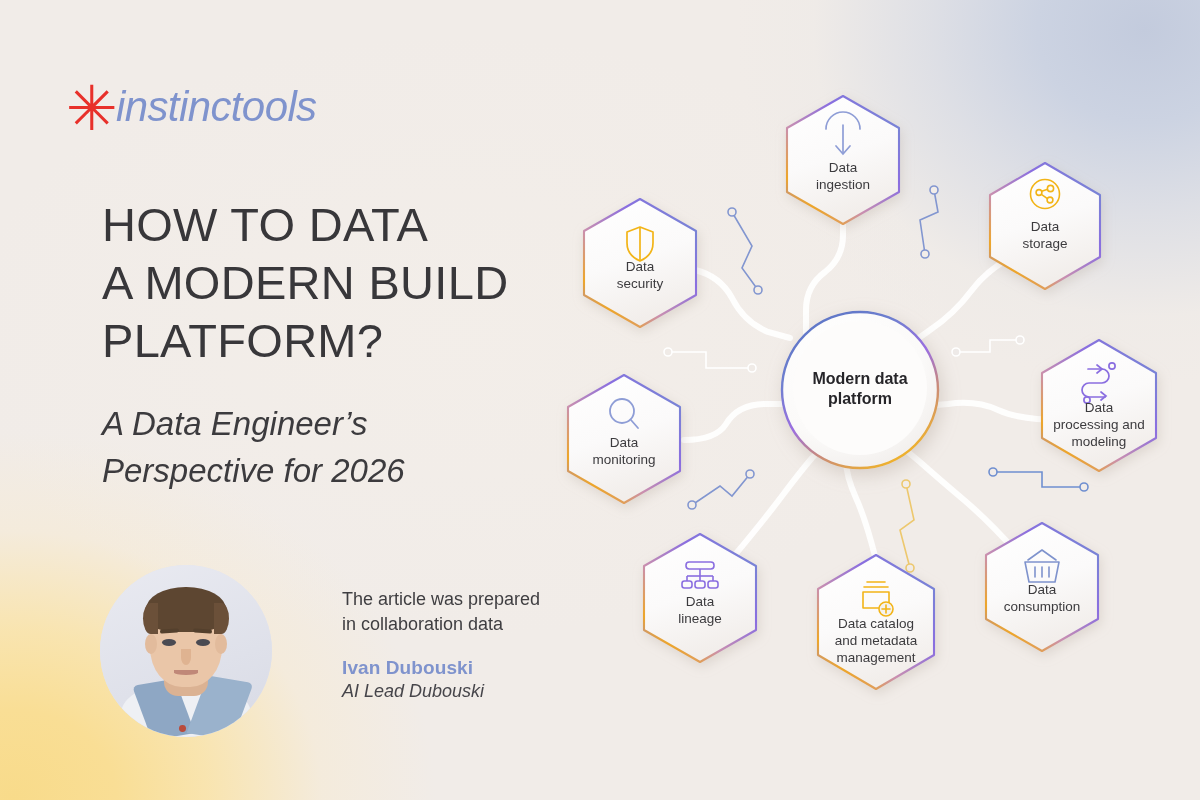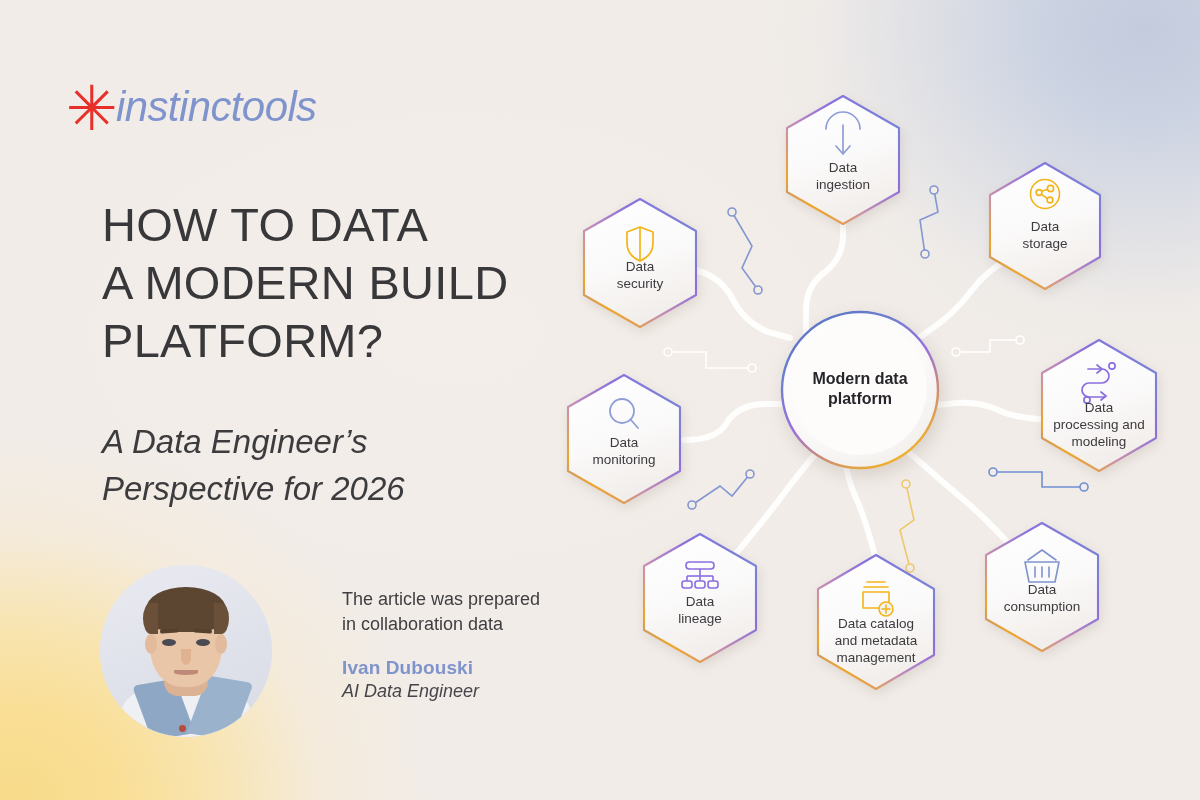--- a/index.html
+++ b/index.html
@@ -49,21 +49,21 @@
 
   #headline {
     position:absolute; left:102px; top:196px; width:470px;
     font-size:47px; line-height:58px; letter-spacing:0.3px;
     color:#38373a; font-weight:300;
     font-family:"Liberation Sans", sans-serif;
   }
   #subhead {
     position:absolute; left:102px; top:400px; width:420px;
     font-size:33px; line-height:47px; color:#3c3b3e;
-    font-style:italic; font-weight:300;margin-top:18px;
+    font-style:italic; font-weight:300;
   }
 
   
   #author { position:absolute; left:100px; top:565px; display:flex; align-items:flex-start;gap:30px; }
   #avatar {
     width:172px; height:172px; border-radius:50%; overflow:hidden;
     background:#e3e4ec; position:relative; flex:none;
   }
   
   #avatar .bgc { position:absolute; inset:0; background:linear-gradient(160deg,#e9eaf1 0%,#dfe1ea 60%,#d8dae5 100%); }
@@ -179,21 +179,21 @@
       <div class="nose"></div>
       <div class="mouth"></div>
       <div class="btn"></div>
     </div>
     <div id="author-text">
       <div class="prepared">
         <span>The article was prepared</span><br>
         <span>in collaboration data</span>
       </div>
       <div class="name">Ivan Dubouski</div>
-      <div class="role">AI Data Engineer</div>
+      <div class="role">AI Lead Dubouski</div>
     </div>
   </div>
 </div>
 
 <div id="diagram">
 <svg width="680" height="800" viewBox="0 0 680 800" xmlns="http://www.w3.org/2000/svg">
   <defs>
 
     <linearGradient id="hexGrad" x1="1" y1="0" x2="0" y2="1">
       <stop offset="0%" stop-color="#6f8fd0"></stop>

